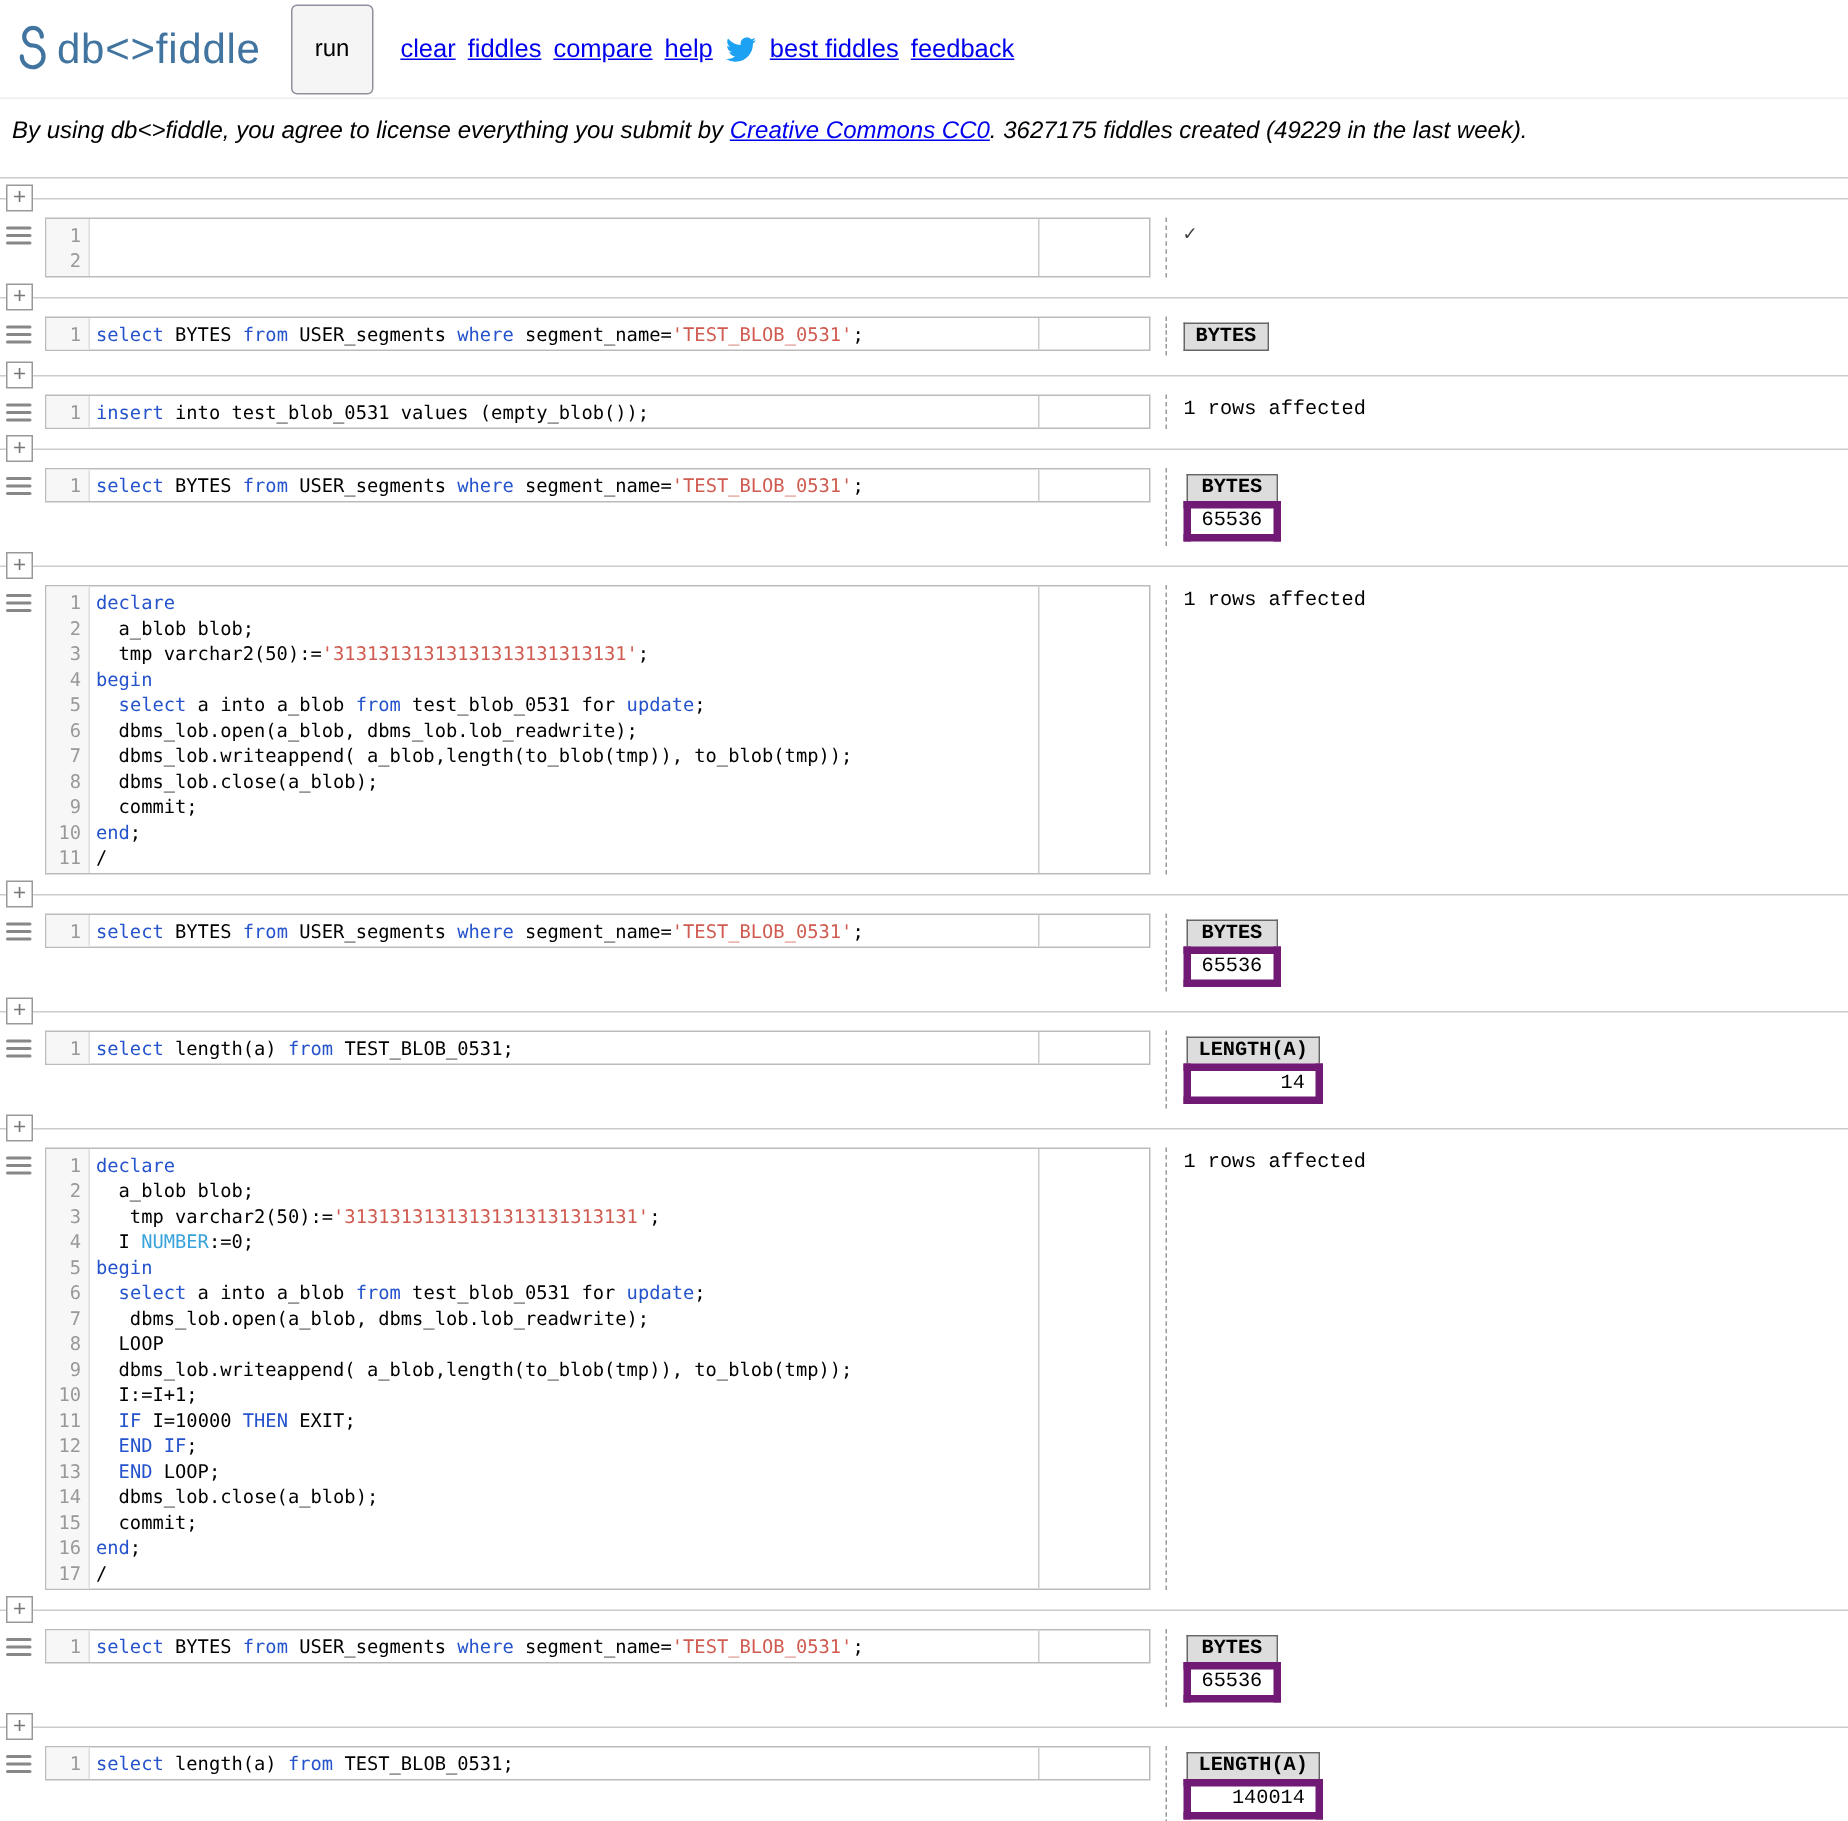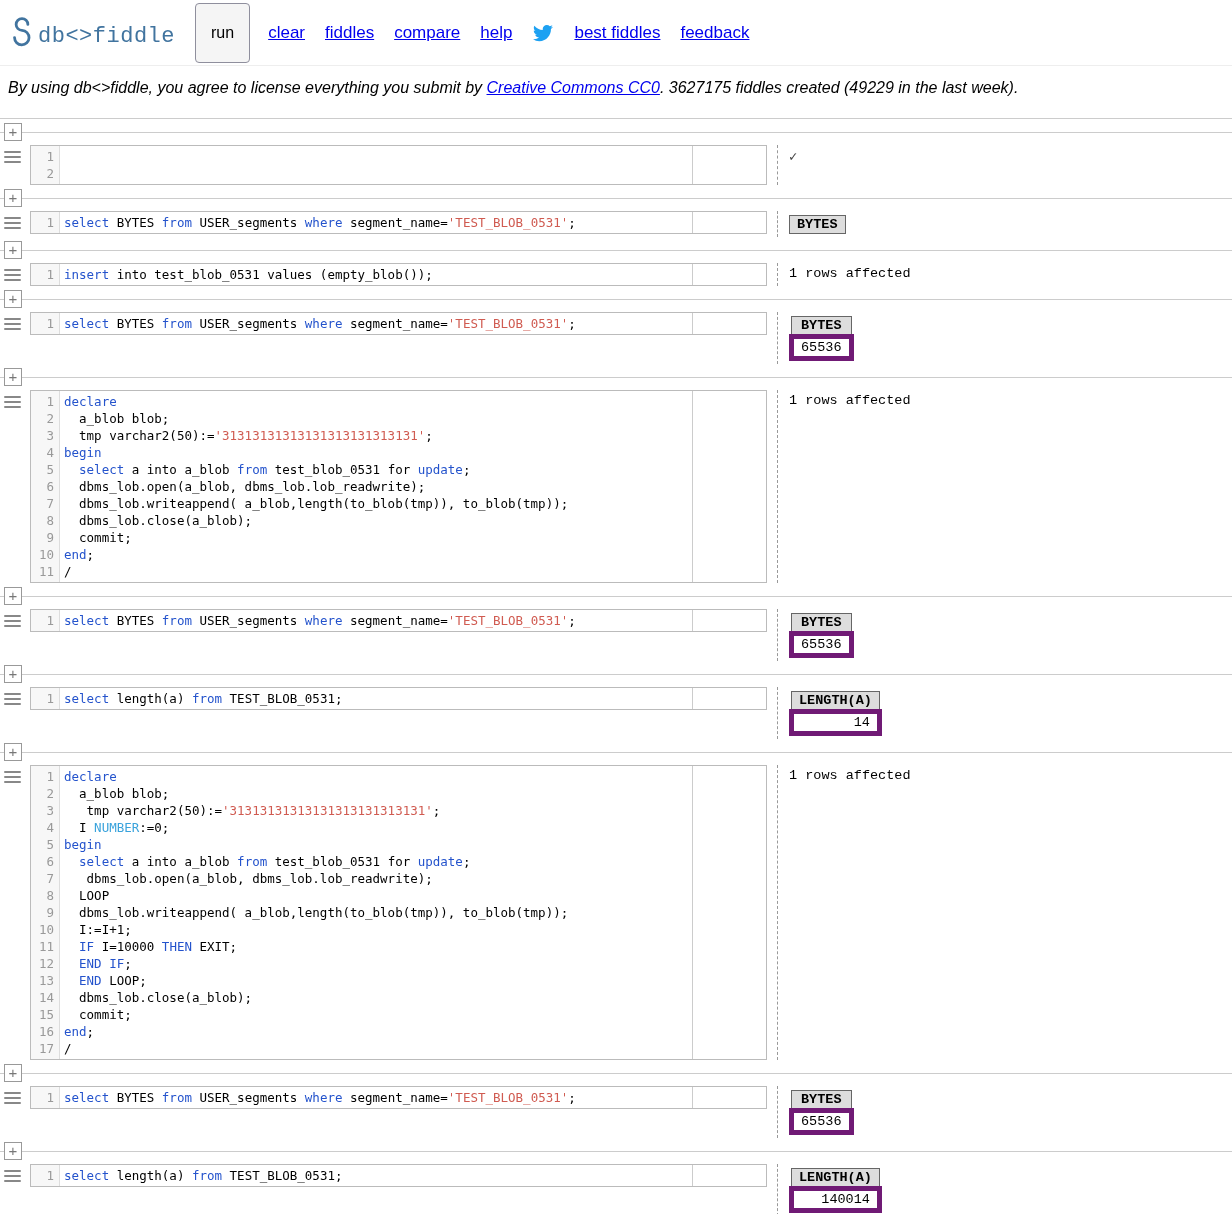--- a/index.html
+++ b/index.html
@@ -8,29 +8,29 @@
   }
   *{box-sizing:border-box;}
   html,body{margin:0;padding:0;background:#fff;color:#000;
     font-family:"Liberation Sans",sans-serif;}
   body{width:1232px;overflow-x:hidden;}
 
   
   .header{display:flex;align-items:center;height:66px;padding:0 10px;
     border-bottom:1px solid #eee;}
   .logo{display:flex;align-items:flex-end;gap:4px;color:var(--logo);
-    font-size:22px;letter-spacing:.5px;white-space:nowrap;font-family:Liberation Mono, monospace;}
+    font-size:28px;letter-spacing:.5px;white-space:nowrap;}
   .logo svg{display:block;}
   .db-select{width:318px;height:30px;font-size:16px;margin-left:18px;
     font-family:"Liberation Sans",sans-serif;border:1px solid #767676;
     border-radius:2px;padding:0 4px;background:#fff;}
   .run-btn{margin-left:20px;font-size:16px;padding:20px 15px;
     font-family:"Liberation Sans",sans-serif;background:#f5f5f5;
     border:1px solid #8f8f9d;border-radius:4px;cursor:pointer;}
-  .nav{display:flex;align-items:center;gap:20px;margin-left:18px;}
+  .nav{display:flex;align-items:center;gap:8px;margin-left:18px;}
   .nav a{color:var(--link);font-size:17px;text-decoration:underline;cursor:pointer;}
   .tw{display:flex;align-items:center;}
 
   
   .notice{font-style:italic;font-size:16px;padding:13px 8px 21px 8px;
     border-bottom:1px solid #ccc;}
   .notice a{color:var(--link);text-decoration:underline;cursor:pointer;margin-top:36px;}
 
   
   .separator{position:relative;height:26px;}

